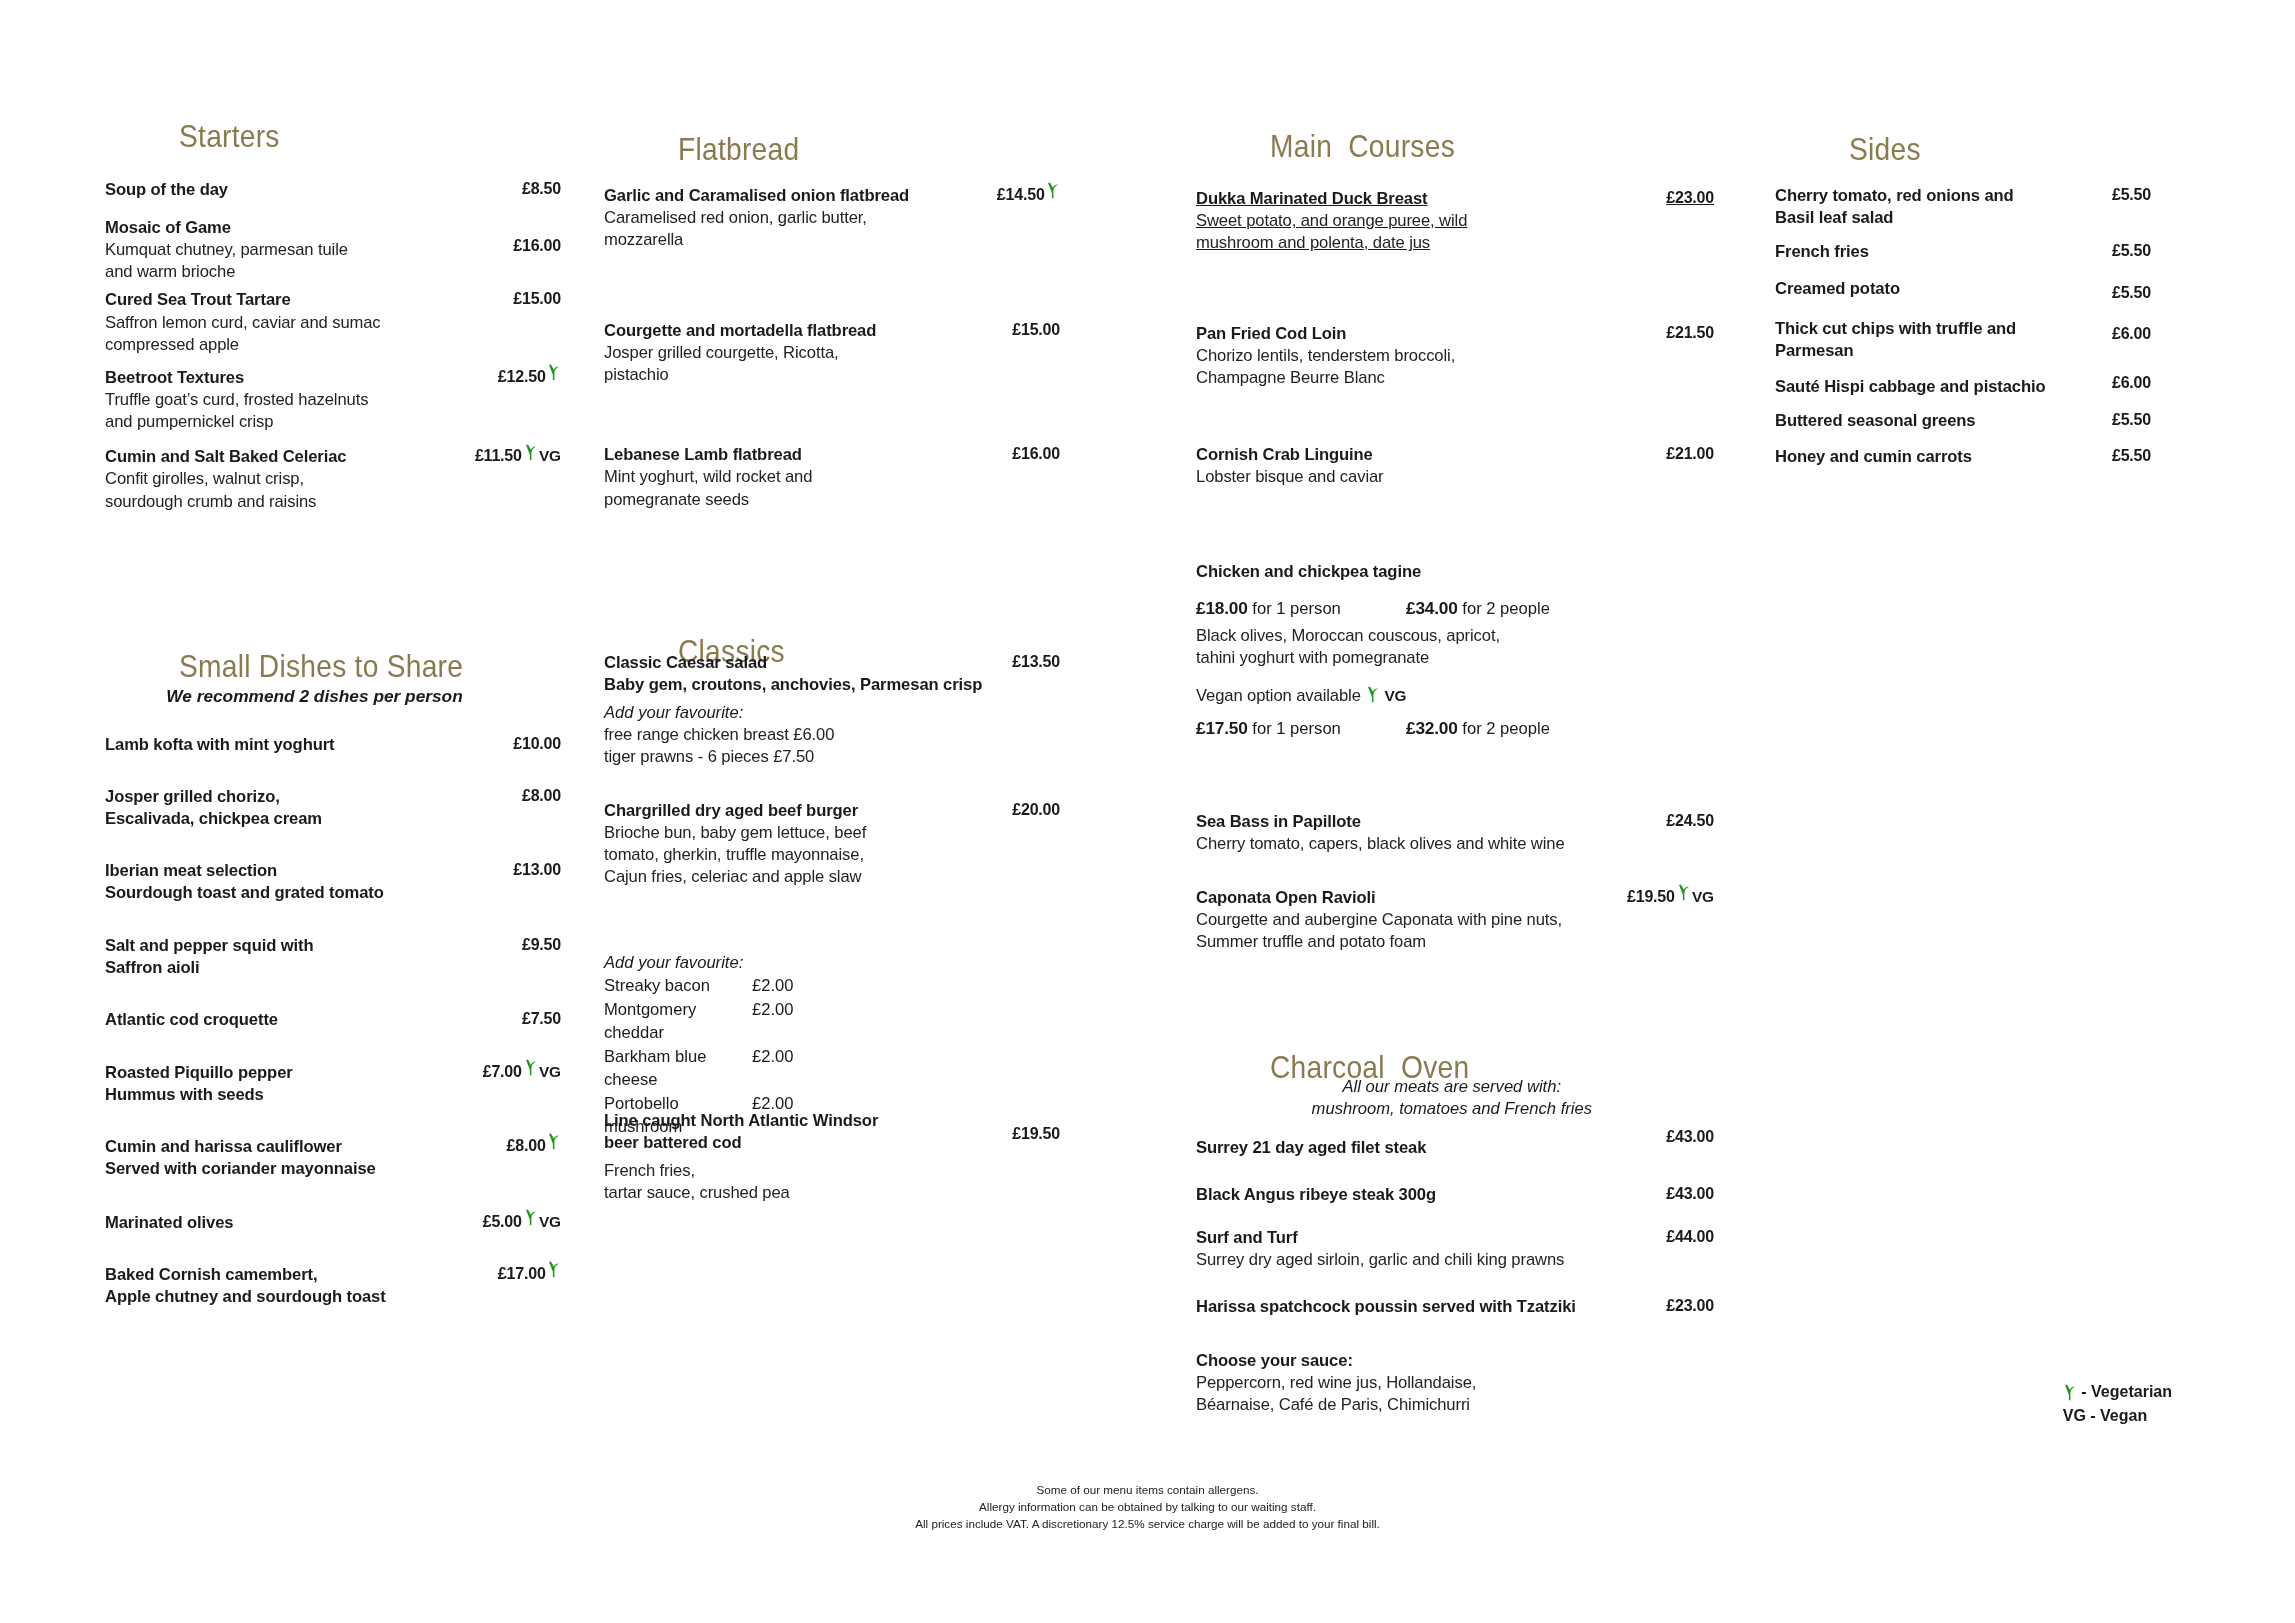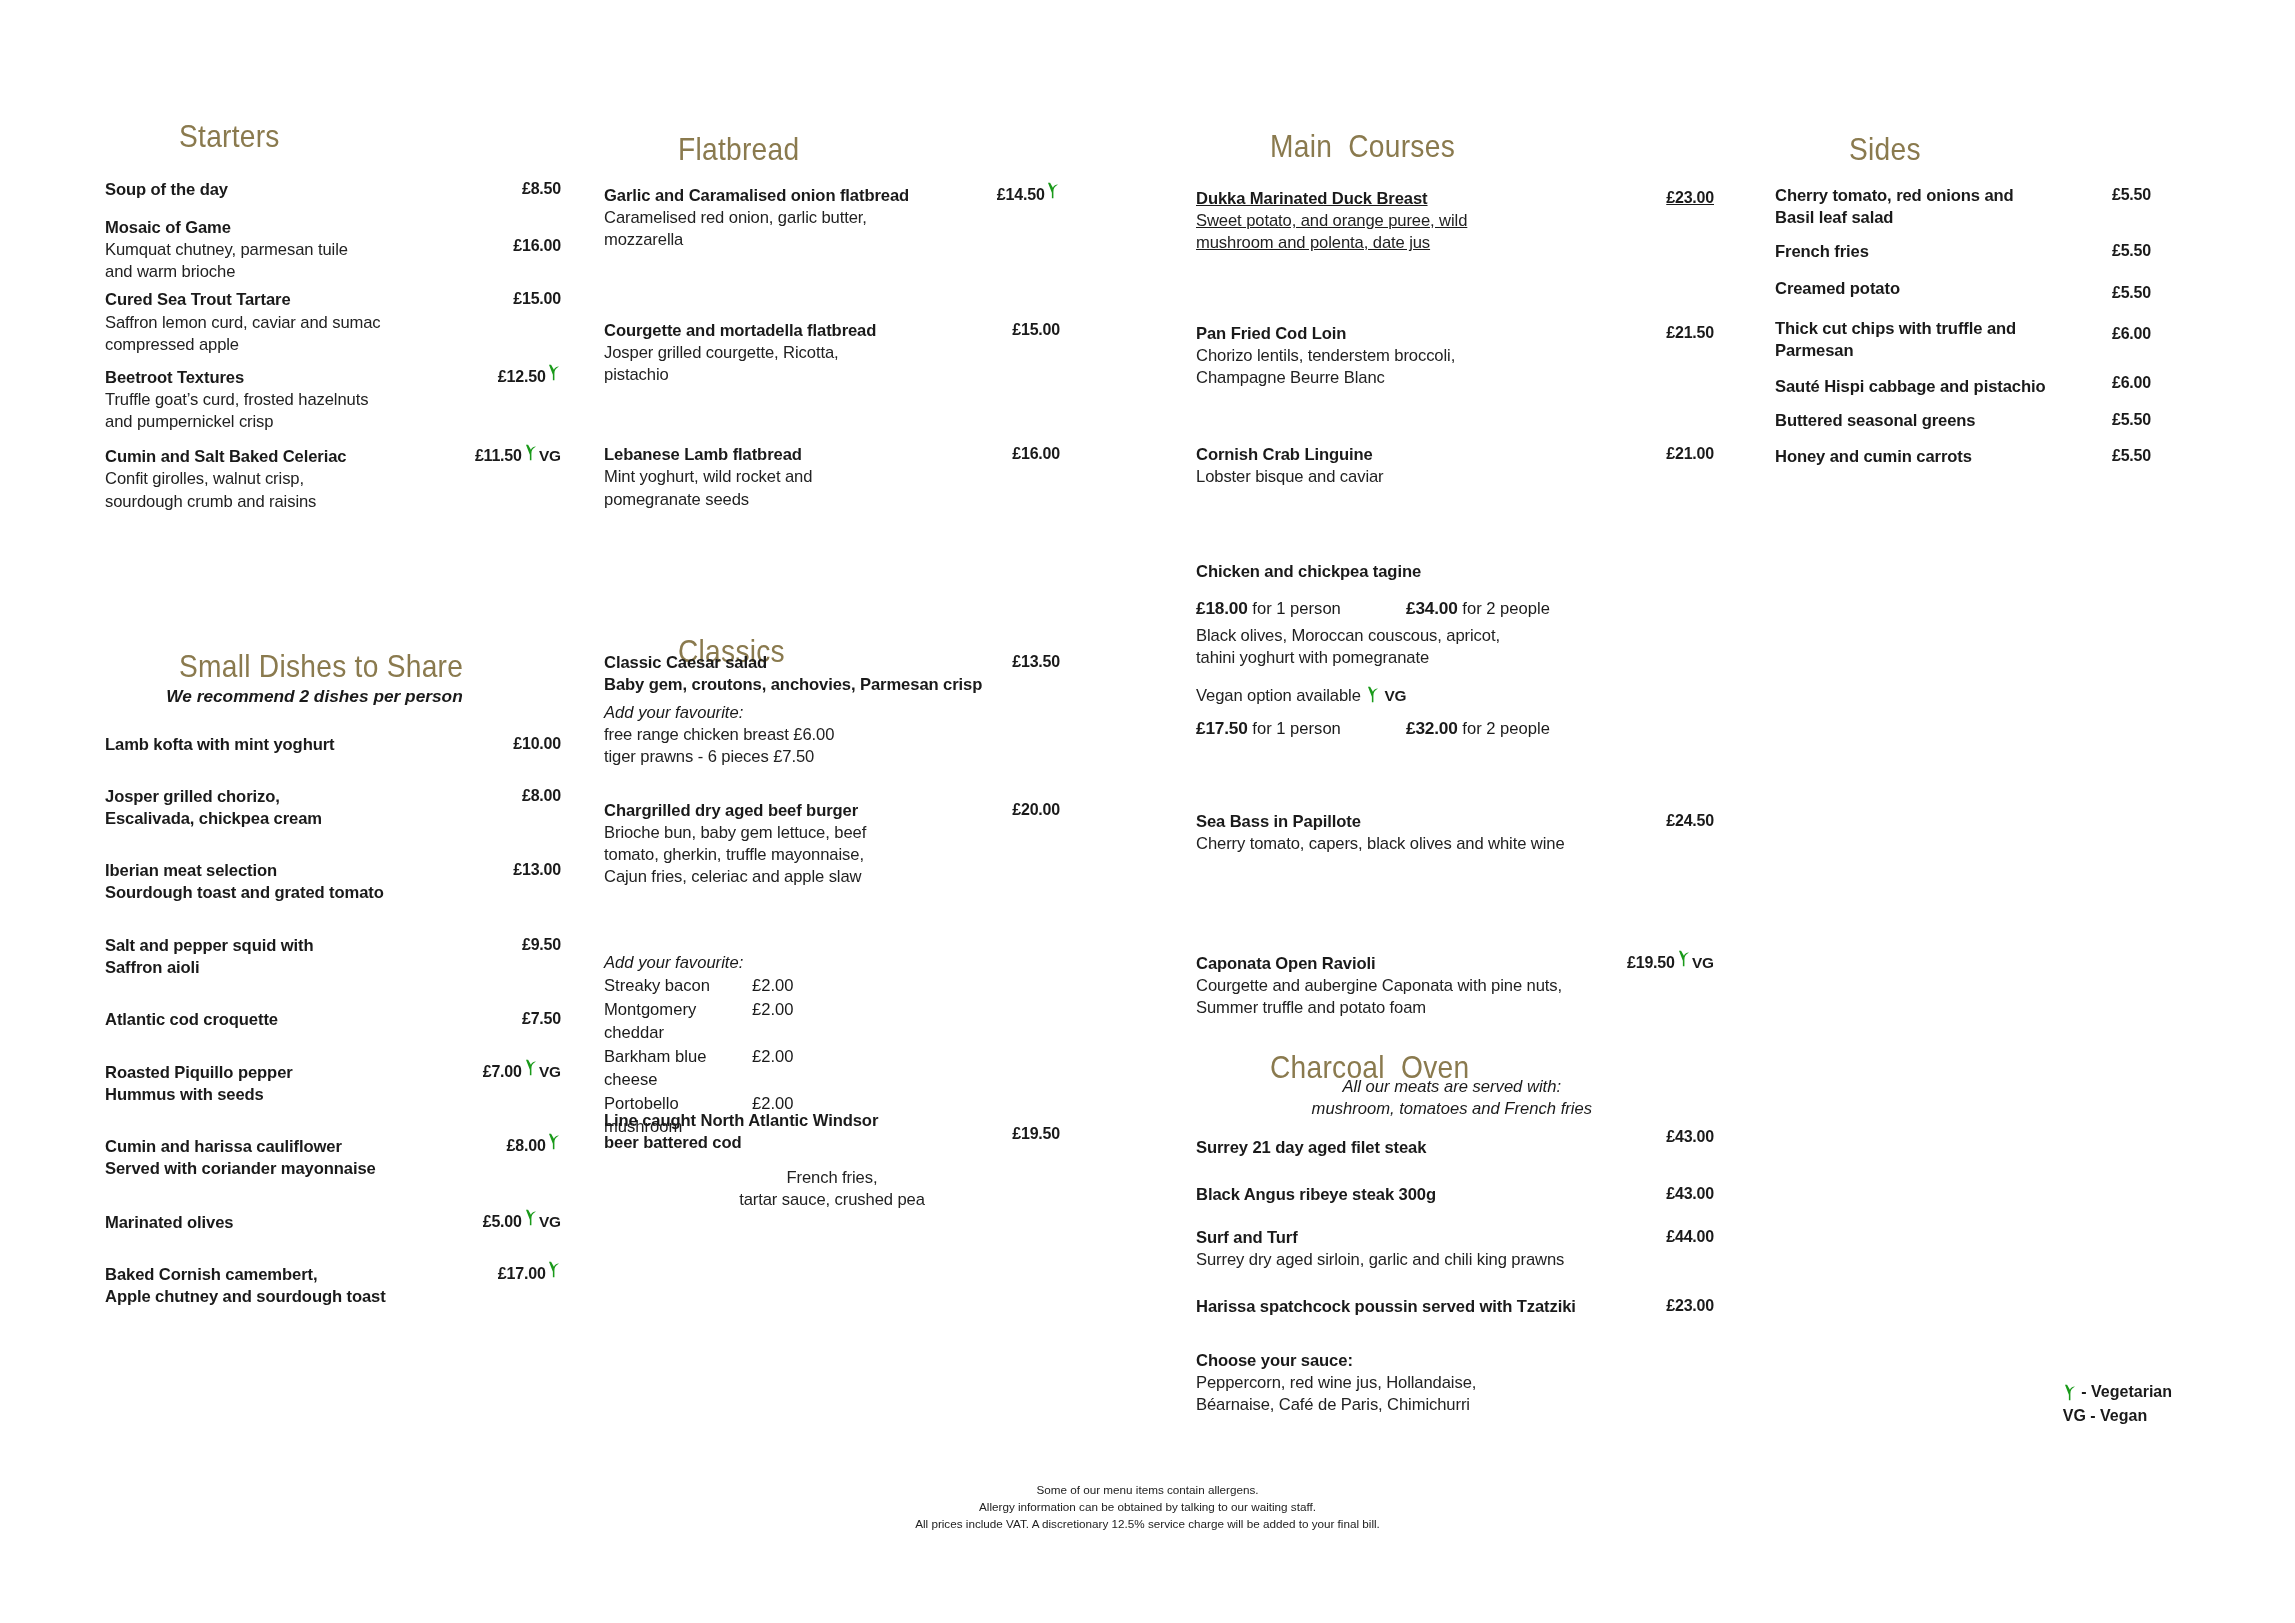--- a/index.html
+++ b/index.html
@@ -487,21 +487,21 @@
     <div style="position:absolute; top:1110px; left:0; width:456px;">
       <div class="item">
         <div class="item-left">
           <div class="item-name">Line caught North Atlantic Windsor</div>
           <div class="item-name">beer battered cod</div>
         </div>
         <div class="item-right" style="padding-top:13.6px;">
           <span class="item-price">£19.50</span>
         </div>
       </div>
-      <div class="item-desc" style="white-space:pre-line; margin-top:13px;text-align:center;">French fries,
+      <div class="item-desc" style="white-space:pre-line; margin-top:6px;">French fries,
 tartar sauce, crushed pea</div>
     </div>
   </div>
 
   <div class="column" id="col-mains">
 
     <div style="position:absolute; top:96px; left:0; width:524px;">
       <div class="section-heading">
         <span class="heading-condensed">Main  Courses</span>
       </div>
@@ -576,21 +576,21 @@
           <span>for 1 person</span>
         </span>
         <span>
           <b>£32.00</b>
           <span>for 2 people</span>
         </span>
       </div>
     </div>
 
     <div id="mains-list2" style="position:absolute; top:811px; left:0; width:518px;">
-        <div class="item-block" style="margin-bottom: 98px;">
+        <div class="item-block" style="margin-bottom: 32px;">
           <div class="item">
             <div class="item-left">
               <div class="item-name">Sea Bass in Papillote</div>
               <div class="item-desc" style="white-space:pre-line;">Cherry tomato, capers, black olives and white wine</div>
             </div>
             <div class="item-right" style="">
               <span class="item-price">£24.50</span>
             </div>
           </div>
         </div>

